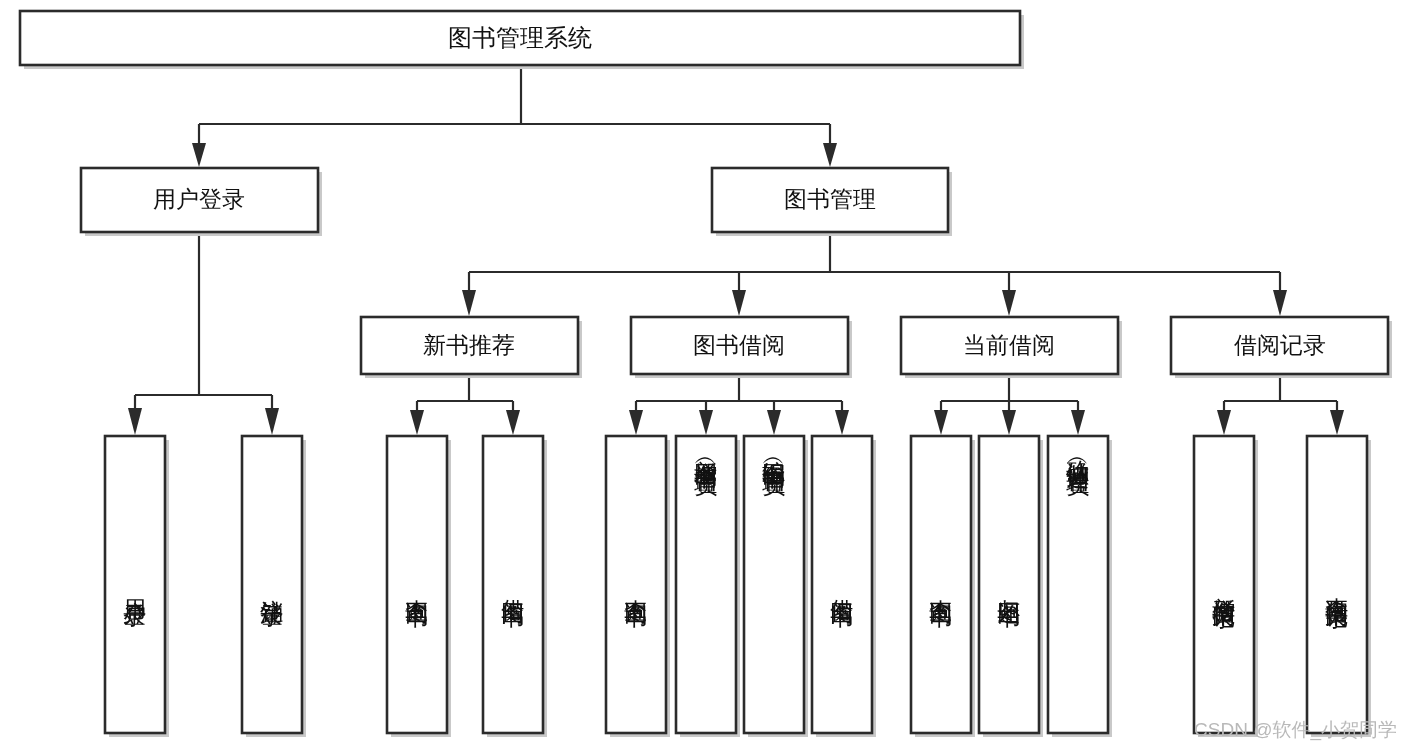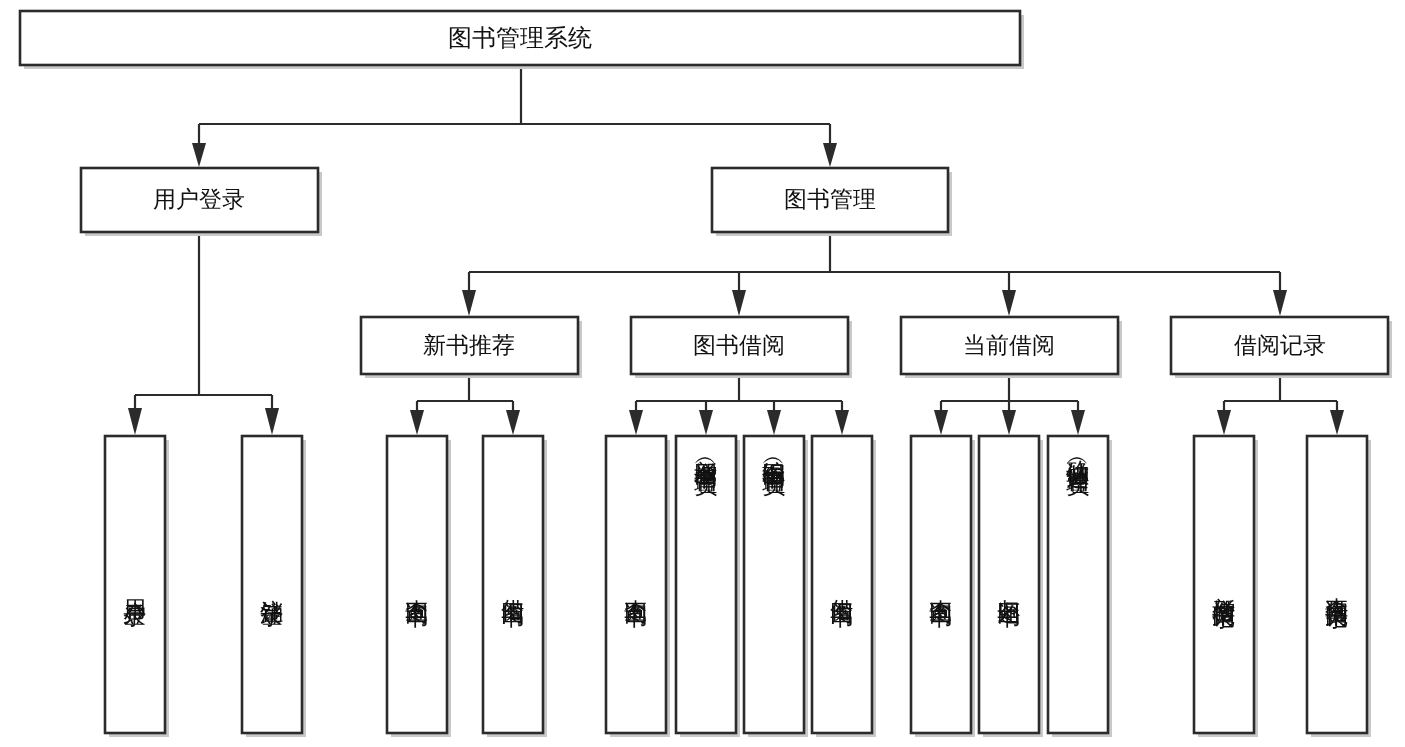--- a/index.html
+++ b/index.html
@@ -238,13 +238,14 @@
   <div class="vert-label" style="left:606px; top:436px; width:60px; height:297px;">查询图书</div>
   <div class="vert-label" style="left:676px; top:436px; width:60px; height:297px; justify-content:flex-start; padding-top:6px; box-sizing:border-box;">新增图书（管理员）</div>
   <div class="vert-label" style="left:744px; top:436px; width:60px; height:297px; justify-content:flex-start; padding-top:6px; box-sizing:border-box;">编辑图书（管理员）</div>
   <div class="vert-label" style="left:812px; top:436px; width:60px; height:297px;">借阅图书</div>
   <div class="vert-label" style="left:911px; top:436px; width:60px; height:297px;">查询图书</div>
   <div class="vert-label" style="left:979px; top:436px; width:60px; height:297px;">归还图书</div>
   <div class="vert-label" style="left:1048px; top:436px; width:60px; height:297px; justify-content:flex-start; padding-top:6px; box-sizing:border-box;">确认归还（管理员）</div>
   <div class="vert-label" style="left:1194px; top:436px; width:60px; height:297px;">新增借阅记录</div>
   <div class="vert-label" style="left:1307px; top:436px; width:60px; height:297px;">查询借阅记录</div>
 
+  <div id="watermark">CSDN @软件_小贺同学</div>
 </div>
 
 </body></html>

